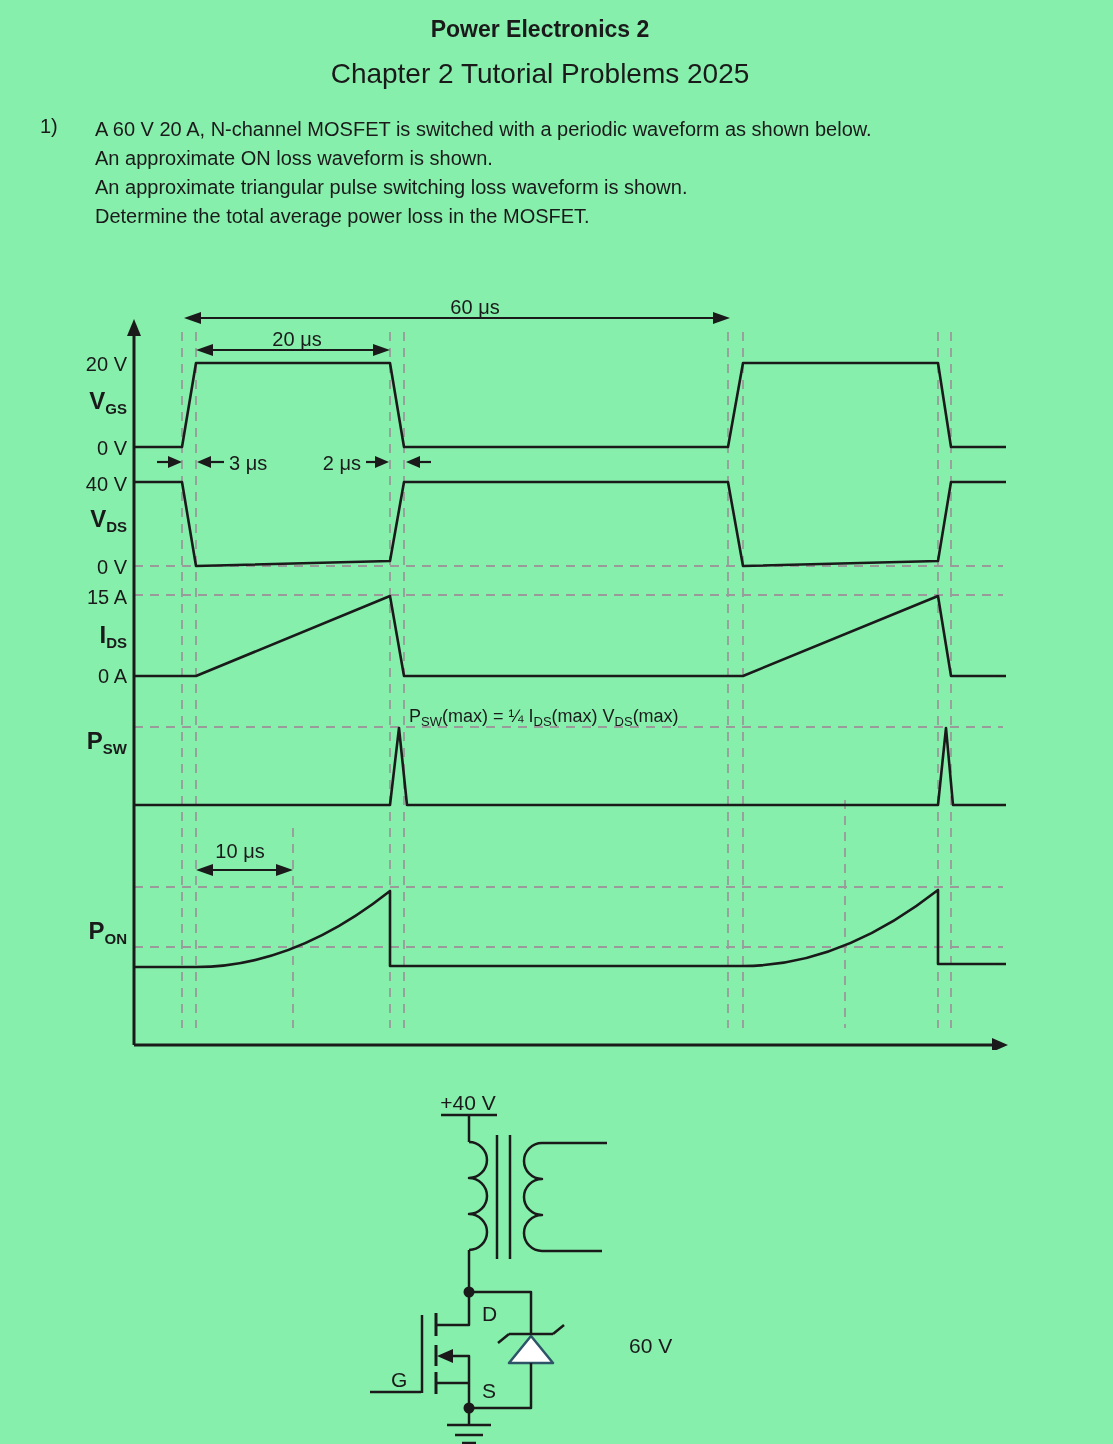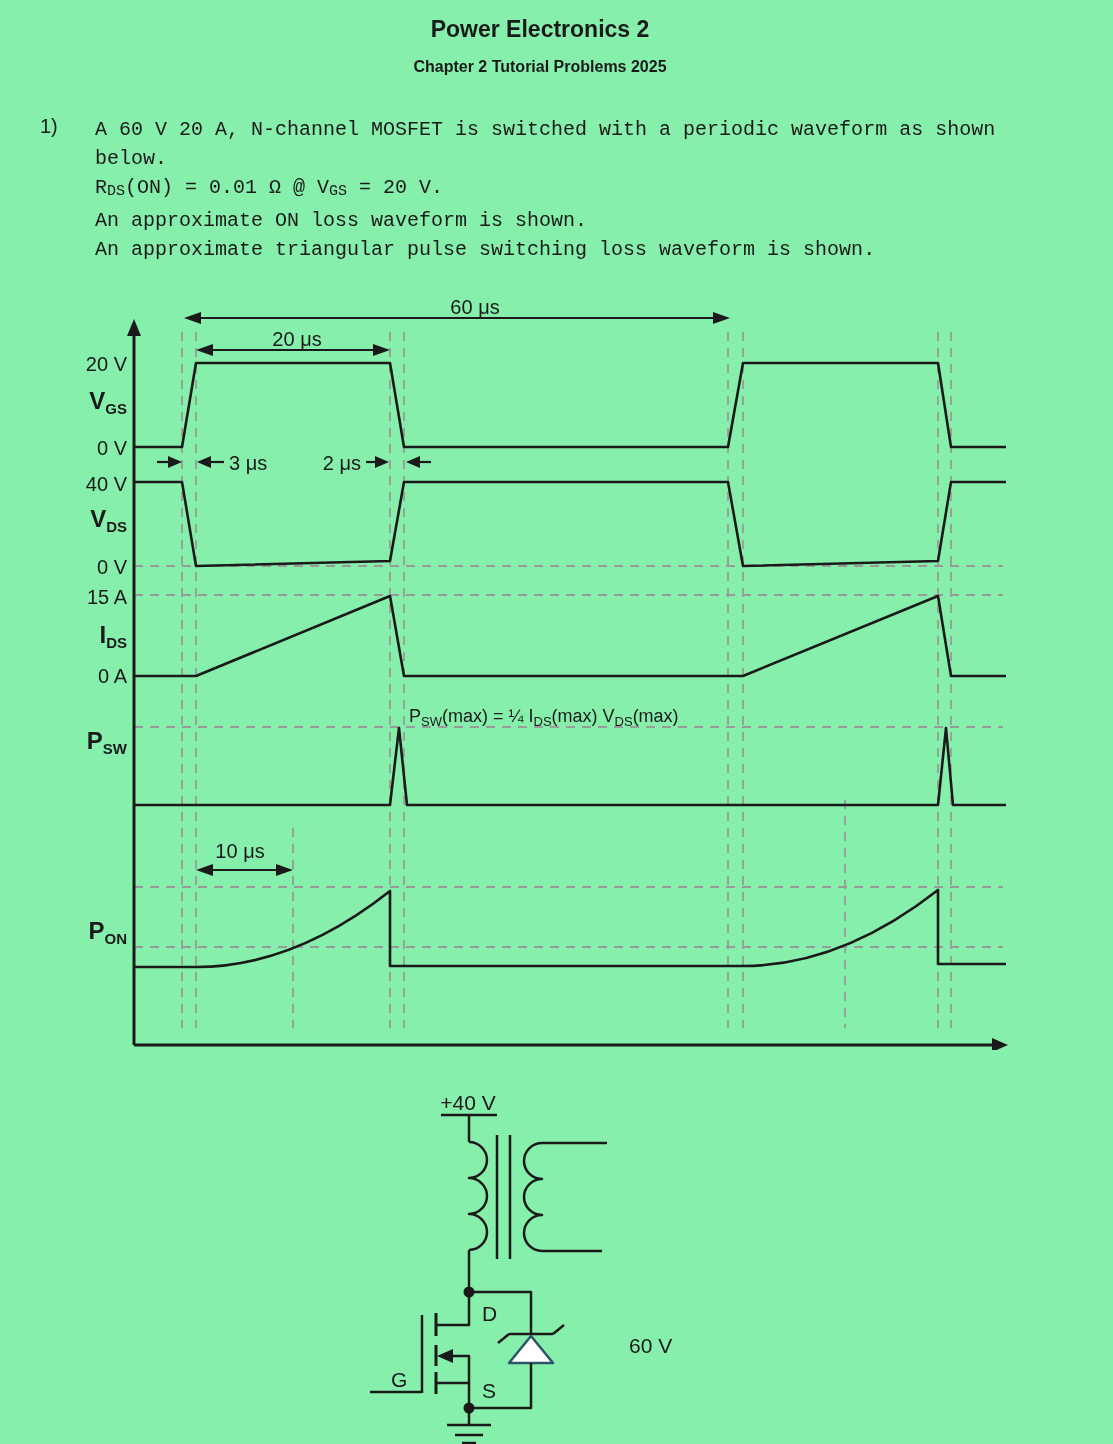--- a/index.html
+++ b/index.html
@@ -3,24 +3,24 @@
 <meta charset="utf-8">
 <style>
   html,body { margin:0; padding:0; background:#ffffff; }
   #page {
     position:relative; width:1113px; height:1444px; background:#86efac;
     font-family:"Liberation Sans", sans-serif; color:#1a1a1a; overflow:hidden;
   }
   .title { position:absolute; top:16px; left:0; width:1080px; text-align:center;
            font-size:23px; font-weight:bold; }
   .subtitle { position:absolute; top:58px; left:0; width:1080px; text-align:center;
-              font-size:16px; font-weight:bold; }
+              font-size:28px; font-weight:normal; }
   .prob-num { position:absolute; top:115px; left:40px; font-size:20px; }
   .prob-lines { position:absolute; top:115px; left:95px; width:960px;
-                font-size:20px; line-height:29px;font-family:Liberation Mono, monospace; }
+                font-size:20px; line-height:29px; }
   .subpart { font-size:15px; vertical-align:-2px; }
   svg text { font-family:"Liberation Sans", sans-serif; fill:#1a1a1a; }
   .axv { font-size:20px; }
   .axn { font-size:24px; font-weight:bold; }
   .axnsub { font-size:15px; font-weight:bold; }
   .dim { font-size:20px; }
   .annmain { font-size:18px; }
   .annsub { font-size:13px; }
   .ckt { font-size:21px; }
   .trace { fill:none; stroke:#1a1a1a; stroke-width:2.6; stroke-linejoin:round; }
@@ -32,23 +32,23 @@
 <body>
 
 <div id="page">
 
   <div class="title">Power Electronics 2</div>
   <div class="subtitle">Chapter 2 Tutorial Problems 2025</div>
 
   <div class="prob-num">1)</div>
   <div class="prob-lines">
     <div>A 60 V 20 A, N-channel MOSFET is switched with a periodic waveform as shown below.</div>
-    <div><span>R</span><span class="subpart">DS</span><span>(ON) = 0.01 Ω @ V</span><span class="subpart">GS</span><span> = 20 V.</span></div>
     <div>An approximate ON loss waveform is shown.</div>
     <div>An approximate triangular pulse switching loss waveform is shown.</div>
+    <div>Determine the total average power loss in the MOSFET.</div>
   </div>
 
   <svg style="position:absolute; left:0; top:285px;" width="1113" height="765" viewBox="0 285 1113 765">
 
     <g>
       <line class="dash" x1="182" y1="332" x2="182" y2="1028"></line>
       <line class="dash" x1="196" y1="332" x2="196" y2="1028"></line>
       <line class="dash" x1="390" y1="332" x2="390" y2="1028"></line>
       <line class="dash" x1="404" y1="332" x2="404" y2="1028"></line>
       <line class="dash" x1="728" y1="332" x2="728" y2="1028"></line>

